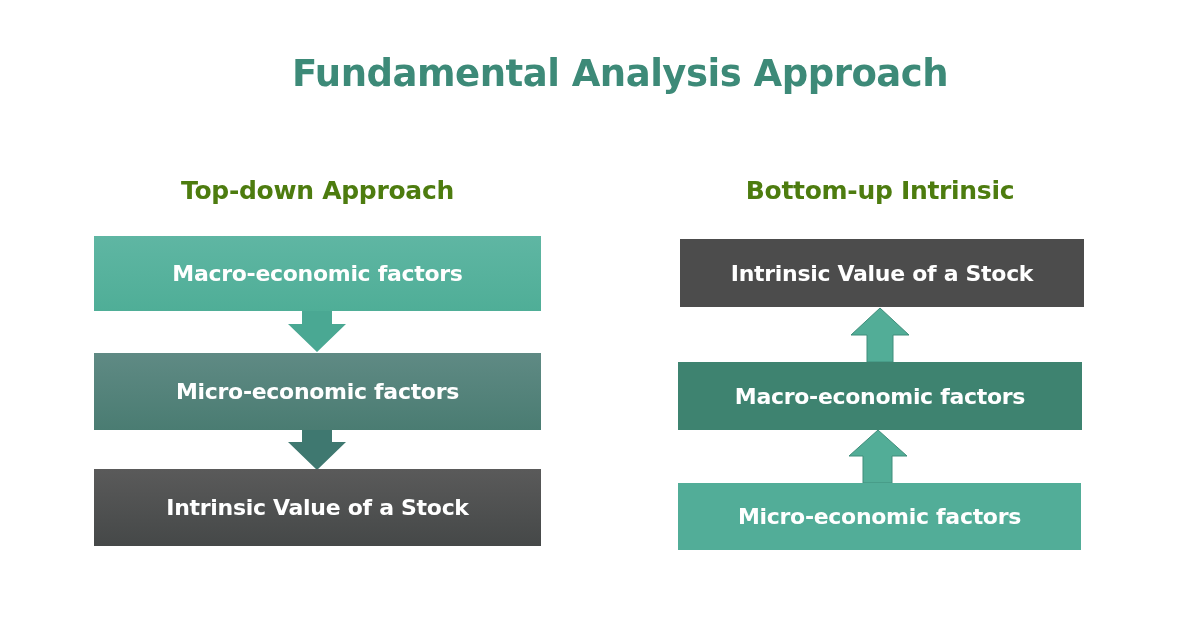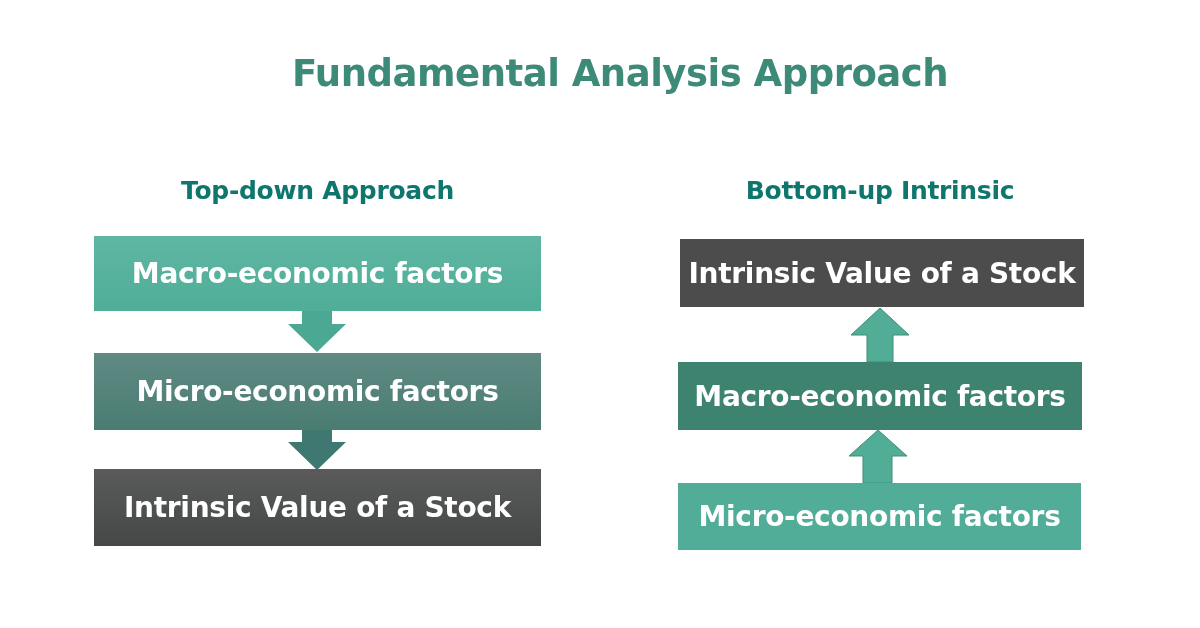--- a/index.html
+++ b/index.html
@@ -24,30 +24,30 @@
       font-weight: bold;
       color: #3d8a78;
       letter-spacing: -0.5px;
       margin-left: 20px;
     }
     .section-title {
       position: absolute;
       text-align: center;
       font-size: 25px;
       font-weight: bold;
-      color: #0f766e;
+      color: #4d7c0f;
       letter-spacing: -0.3px;
     }
     .box {
       position: absolute;
       display: flex;
       align-items: center;
       justify-content: center;
       color: #ffffff;
-      font-size: 28px;
+      font-size: 22px;
       font-weight: bold;
       letter-spacing: -0.3px;
       box-sizing: border-box;
     }
     .arrow {
       position: absolute;
     }
     .arrow svg {
       display: block;
     }

